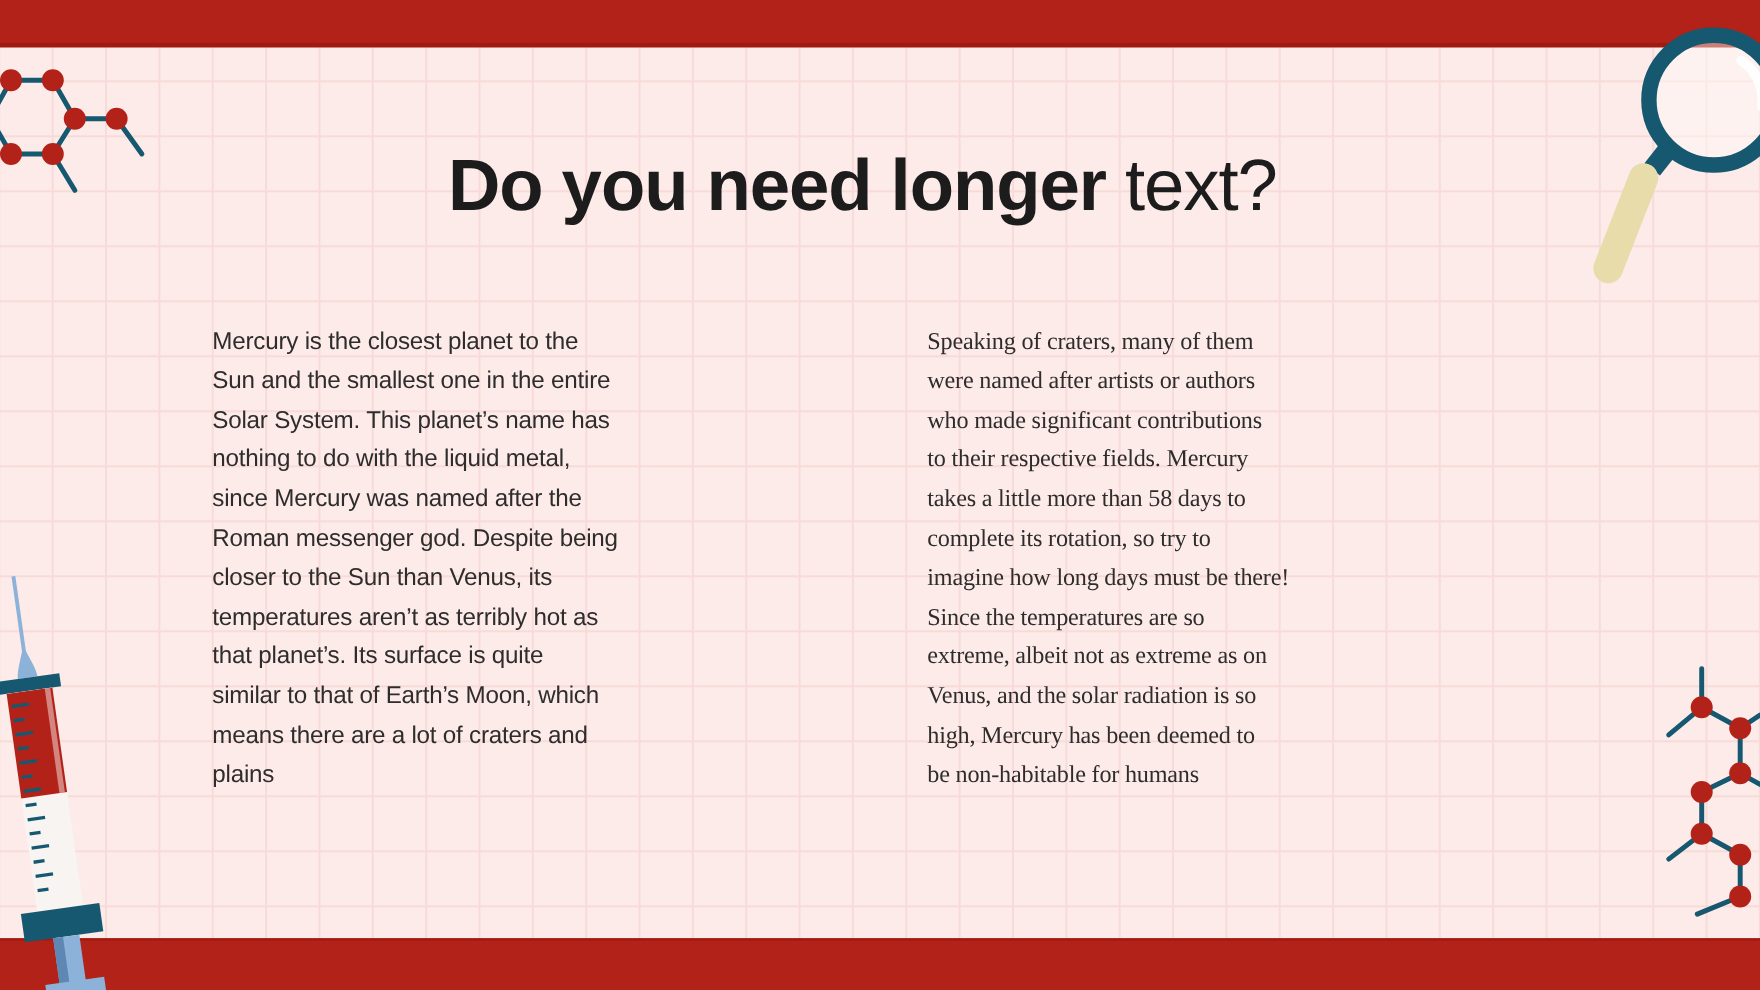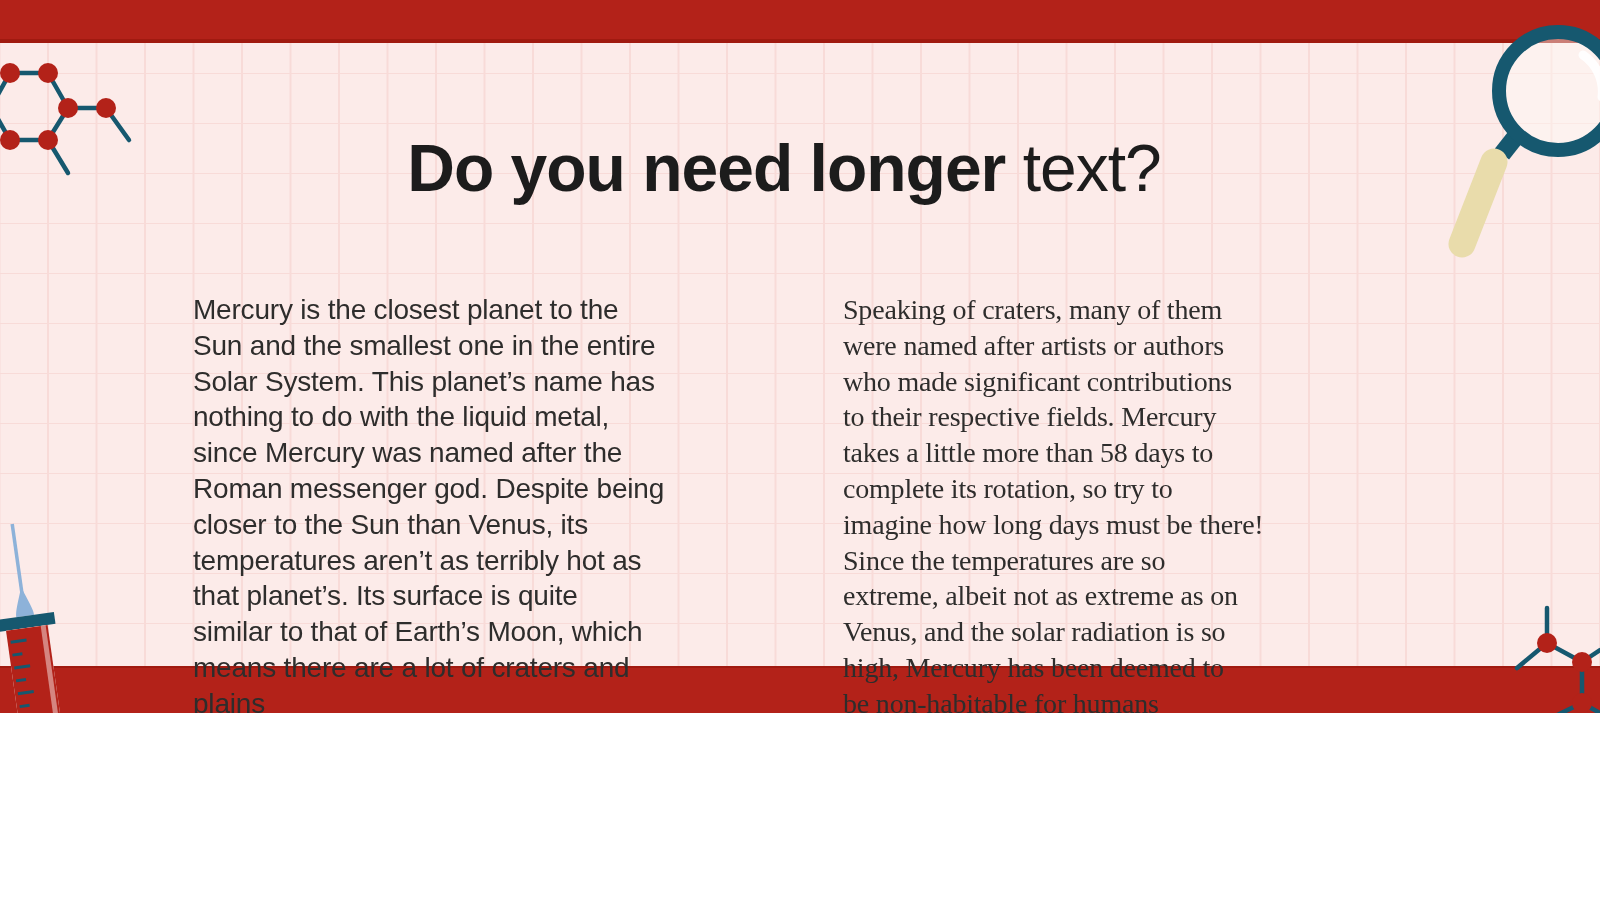--- a/index.html
+++ b/index.html
@@ -1,18 +1,18 @@
 <!DOCTYPE html>
 <html><head>
 <meta charset="utf-8">
 <style>
   html,body { margin:0; padding:0; background:#ffffff; }
   .slide {
     position:relative;
-    width:1600px; height:713px;
+    width:1600px; height:900px;
     overflow:hidden;
     background-color:#fcebe9;
     background-image:
       linear-gradient(to right, #f8dbd8 1.5px, transparent 1.5px),
       linear-gradient(to bottom, #f8dbd8 1.5px, transparent 1.5px);
     background-size:48.5px 50px;
     background-position:47px 23px;
     font-family:"Liberation Sans", sans-serif;
   }
   .bar-top {
@@ -32,21 +32,21 @@
     position:absolute; top:88px; left:0; width:100%;
     text-align:center; z-index:3;
     font-size:66px; line-height:72px; letter-spacing:-1px;
     color:#1c1c1c; transform:translateX(-16px);
     white-space:nowrap;
   }
   .title .bold    { font-weight:700; }
   .title .regular { font-weight:400; }
   .column {
     position:absolute; top:292px; width:660px; z-index:3;
-    font-size:28px; line-height:35.8px; letter-spacing:-0.2px;
+    font-size:22px; line-height:35.8px; letter-spacing:-0.2px;
     color:#2e2d2c; white-space:pre-line; overflow:visible;
   }
   .col-left  { left:193px; }
   .col-right { left:843px;font-family:Liberation Serif, serif; }
 </style>
 </head>
 <body>
 
 <div class="slide">
 

